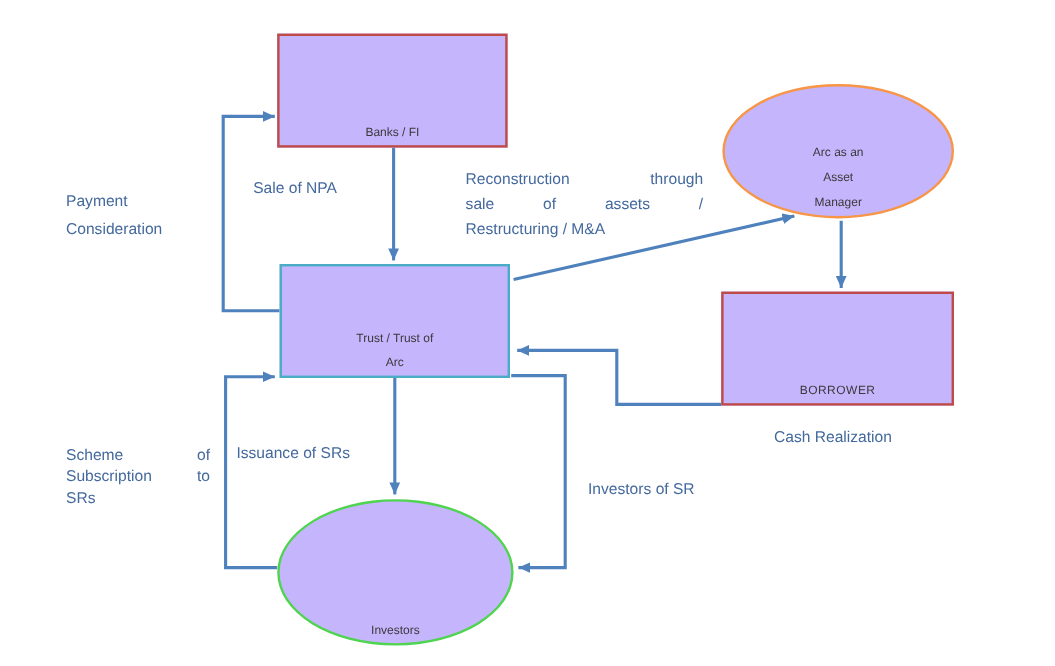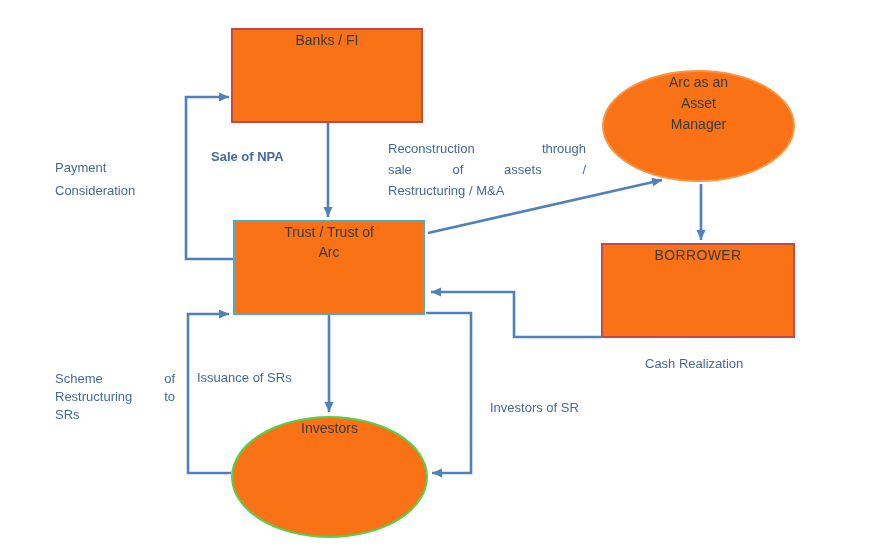--- a/index.html
+++ b/index.html
@@ -5,37 +5,37 @@
   html,body { margin:0; padding:0; background:#ffffff; }
   .scene {
     position:relative; width:879px; height:555px; overflow:hidden;
     background:#ffffff;
     font-family:"Liberation Sans", sans-serif;
   }
   svg.wires { position:absolute; left:0; top:0; width:879px; height:555px; }
   .wire { fill:none; stroke-width:2.6px; }
 
   .node {
-    position:absolute; display:flex; align-items:flex-start; justify-content:center;
-    text-align:center; color:#3a3a3a; font-size:14px; line-height:20px;
-    background:#f97316; box-sizing:border-box;
+    position:absolute; display:flex; align-items:flex-end; justify-content:center;
+    text-align:center; color:#3a3a3a; font-size:10px; line-height:20px;
+    background:#c4b5fd; box-sizing:border-box;
   }
   .node-banks     { left:231px; top:28px;  width:192px; height:95px;  border:2px solid #BE4B48; }
   .node-trust     { left:233px; top:220px; width:192px; height:95px;  border:2px solid #4BACC6; }
   .node-borrower  { left:601px; top:243px; width:194px; height:95px;  border:2px solid #BE4B48; letter-spacing:0.4px; }
   .node-arc       { left:602px; top:70px;  width:193px; height:112px; border:2.5px solid #F79646; border-radius:50%; line-height:21px; }
   .node-investors { left:231px; top:416px; width:197px; height:122px; border:2.5px solid #4ED44E; border-radius:50%; }
 
   .lbl {
     position:absolute; color:#44699D; font-size:13px; line-height:17px;
   }
   .lbl .jline { text-align:justify; text-align-last:justify; }
   .lbl .lline { text-align:left; }
   .lbl-purchase       { left:55px;  top:156px; width:112px; line-height:23px; }
-  .lbl-sale-npa       { left:211px; top:148px;font-weight:bold; }
+  .lbl-sale-npa       { left:211px; top:148px; }
   .lbl-reconstruction { left:388px; top:138px; width:198px; line-height:21px; }
   .lbl-payment        { left:55px;  top:370px; width:120px; line-height:18px; }
   .lbl-issuance       { left:197px; top:369px; }
   .lbl-redemption     { left:490px; top:399px; }
   .lbl-cash           { left:645px; top:355px; }
 </style>
 </head>
 <body>
 
 <div class="scene">
@@ -92,21 +92,21 @@
   <div class="lbl lbl-sale-npa">Sale of NPA</div>
 
   <div class="lbl lbl-reconstruction">
     <div class="jline">Reconstruction through</div>
     <div class="jline">sale of assets /</div>
     <div class="lline">Restructuring / M&amp;A</div>
   </div>
 
   <div class="lbl lbl-payment">
     <div class="jline">Scheme of</div>
-    <div class="jline">Restructuring to</div>
+    <div class="jline">Subscription to</div>
     <div class="lline">SRs</div>
   </div>
 
   <div class="lbl lbl-issuance">Issuance of SRs</div>
 
   <div class="lbl lbl-redemption">Investors of SR</div>
 
   <div class="lbl lbl-cash">Cash Realization</div>
 
 </div>

